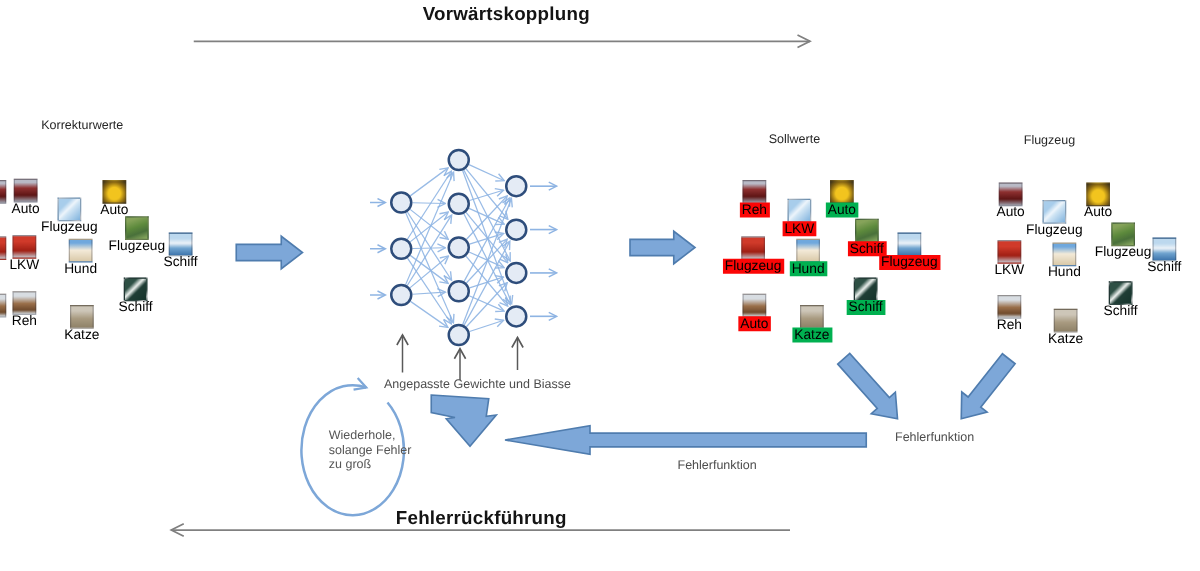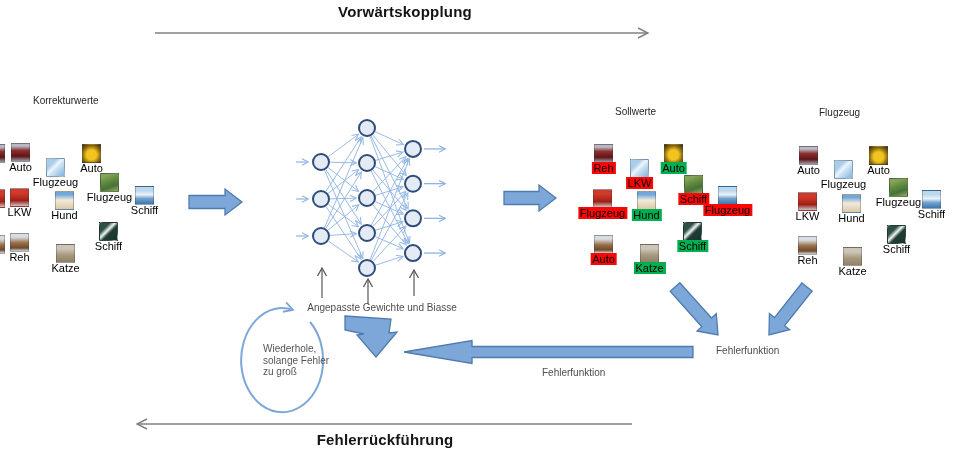--- a/index.html
+++ b/index.html
@@ -2,21 +2,21 @@
 <html><head>
 <meta charset="utf-8">
 <style>
   html,body{margin:0;padding:0;background:#fff;}
   #stage{
     position:relative;width:960px;height:457px;overflow:hidden;background:#ffffff;
     font-family:"Liberation Sans", sans-serif;
   }
   .title{position:absolute;font-weight:bold;font-size:15px;color:#141414;text-align:center;letter-spacing:.2px;}
   #title-forward{left:155px;top:3px;width:500px;}
-  #title-backward{left:135px;top:431px;width:500px;}
+  #title-backward{left:135px;top:406px;width:500px;}
   .hdr{position:absolute;font-size:10px;color:#262626;}
   #hdr-eingangsdaten{left:33px;top:95px;}
   #hdr-istwerte{left:615px;top:106px;}
   #hdr-sollwerte{left:819px;top:107px;}
   .cap{position:absolute;font-size:10px;color:#4d4d4d;}
   #cap-network{left:297px;top:302px;width:170px;text-align:center;}
   #cap-loop{left:263px;top:343px;line-height:11.5px;color:#555;}
   #cap-korrektur{left:542px;top:367px;}
   #cap-fehlerfunktion{left:716px;top:345px;text-align:center;}
   #gfx{position:absolute;left:0;top:0;width:960px;height:457px;}

